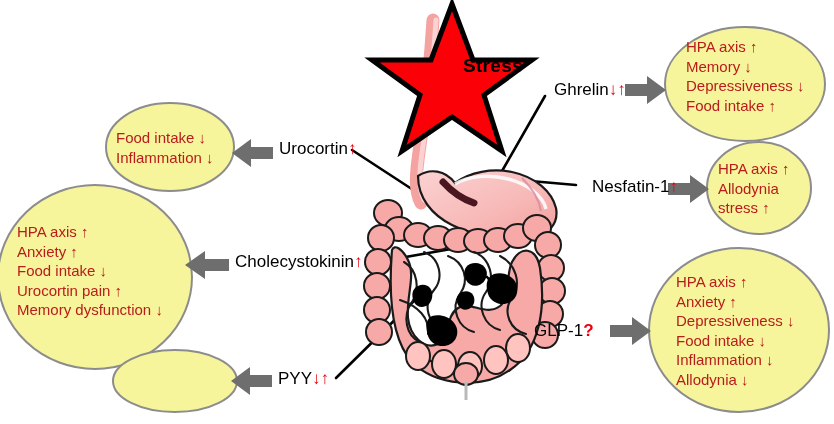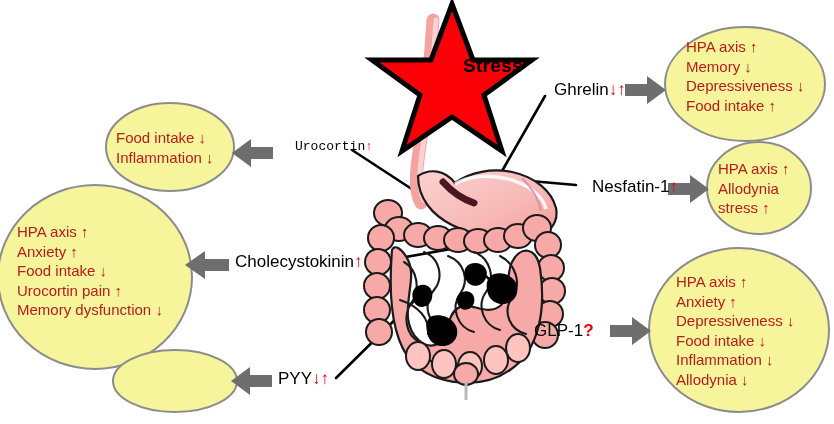--- a/index.html
+++ b/index.html
@@ -205,21 +205,21 @@
 
   <div class="outcome-text" style="left:676px; top:272px; font-size:15px;">
     <div>HPA axis ↑</div>
     <div>Anxiety ↑</div>
     <div>Depressiveness ↓</div>
     <div>Food intake ↓</div>
     <div>Inflammation ↓</div>
     <div>Allodynia ↓</div>
   </div>
 
-  <div class="hormone-label" style="left:295px; top:139px; font-size:13px;font-family:Liberation Mono, monospace;">
+  <div class="hormone-label" style="left:279px; top:139px; font-size:17px;">
     <span>Urocortin</span><span class="dir">↑</span>
   </div>
 
   <div class="hormone-label" style="left:235px; top:252px; font-size:17px;text-align:center;">
     <span>Cholecystokinin</span><span class="dir">↑</span>
   </div>
 
   <div class="hormone-label" style="left:278px; top:369px; font-size:17px;">
     <span>PYY</span><span class="dir">↓↑</span>
   </div>

